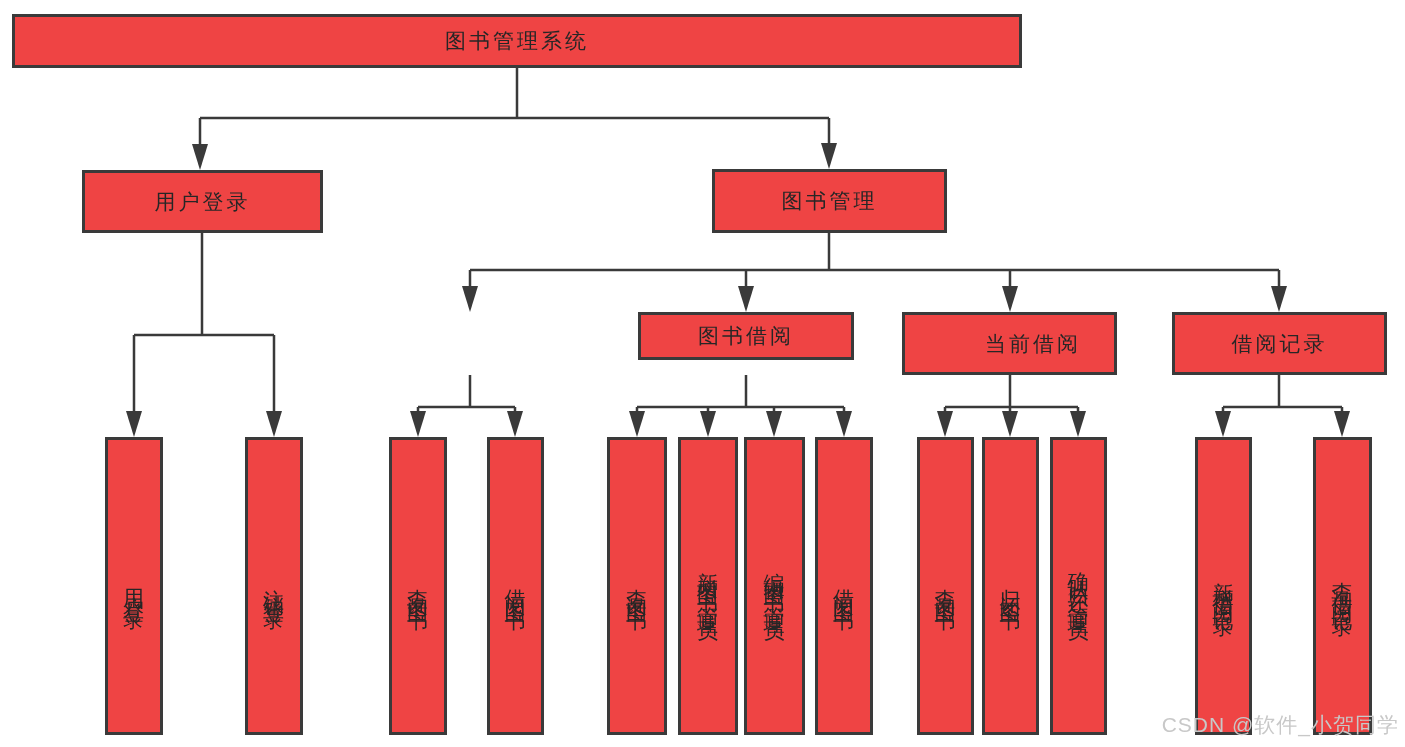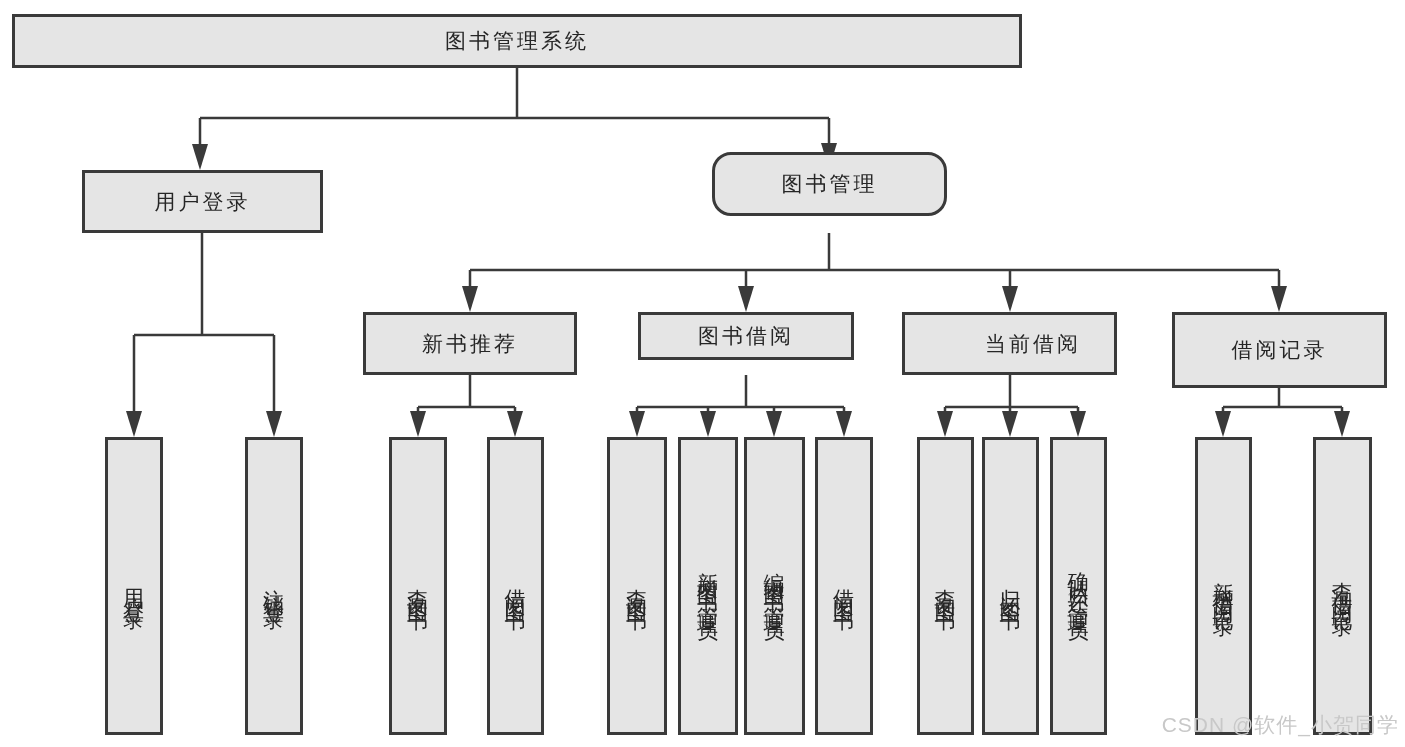--- a/index.html
+++ b/index.html
@@ -14,21 +14,21 @@
   .connectors {
     position: absolute;
     left: 0; top: 0;
     width: 1405px; height: 747px;
     z-index: 1;
   }
   .box {
     position: absolute;
     box-sizing: border-box;
     border: 3px solid #3a3a3a;
-    background: #e5e5e5;
+    background: #ef4444;
     display: flex;
     align-items: center;
     justify-content: center;
     color: #262626;
     z-index: 2;
   }
   .h-label {
     font-size: 21px;
     letter-spacing: 3px;
     white-space: nowrap;
@@ -94,34 +94,31 @@
     </g>
   </svg>
 
   <div class="box" style="left:12px; top:14px; width:1010px; height:54px;">
     <span class="h-label">图书管理系统</span>
   </div>
 
   <div class="box" style="left:82px; top:170px; width:241px; height:63px;">
     <span class="h-label">用户登录</span>
   </div>
-  <div class="box" style="left:712px; top:152px; width:235px; height:64px;border-radius:19px;">
+  <div class="box" style="left:712px; top:169px; width:235px; height:64px;">
     <span class="h-label">图书管理</span>
   </div>
 
-  <div class="box" style="left:363px; top:312px; width:214px; height:63px;">
-    <span class="h-label">新书推荐</span>
-  </div>
   <div class="box" style="left:638px; top:312px; width:216px; height:48px;">
     <span class="h-label">图书借阅</span>
   </div>
   <div class="box" style="left:902px; top:312px; width:215px; height:63px;padding-left:47px;">
     <span class="h-label">当前借阅</span>
   </div>
-  <div class="box" style="left:1172px; top:312px; width:215px; height:76px;">
+  <div class="box" style="left:1172px; top:312px; width:215px; height:63px;">
     <span class="h-label">借阅记录</span>
   </div>
 
   <div class="box v-box" style="left:105px; width:58px;">
     <span class="v-label">用户登录</span>
   </div>
   <div class="box v-box" style="left:245px; width:58px;">
     <span class="v-label">注销登录</span>
   </div>
 

